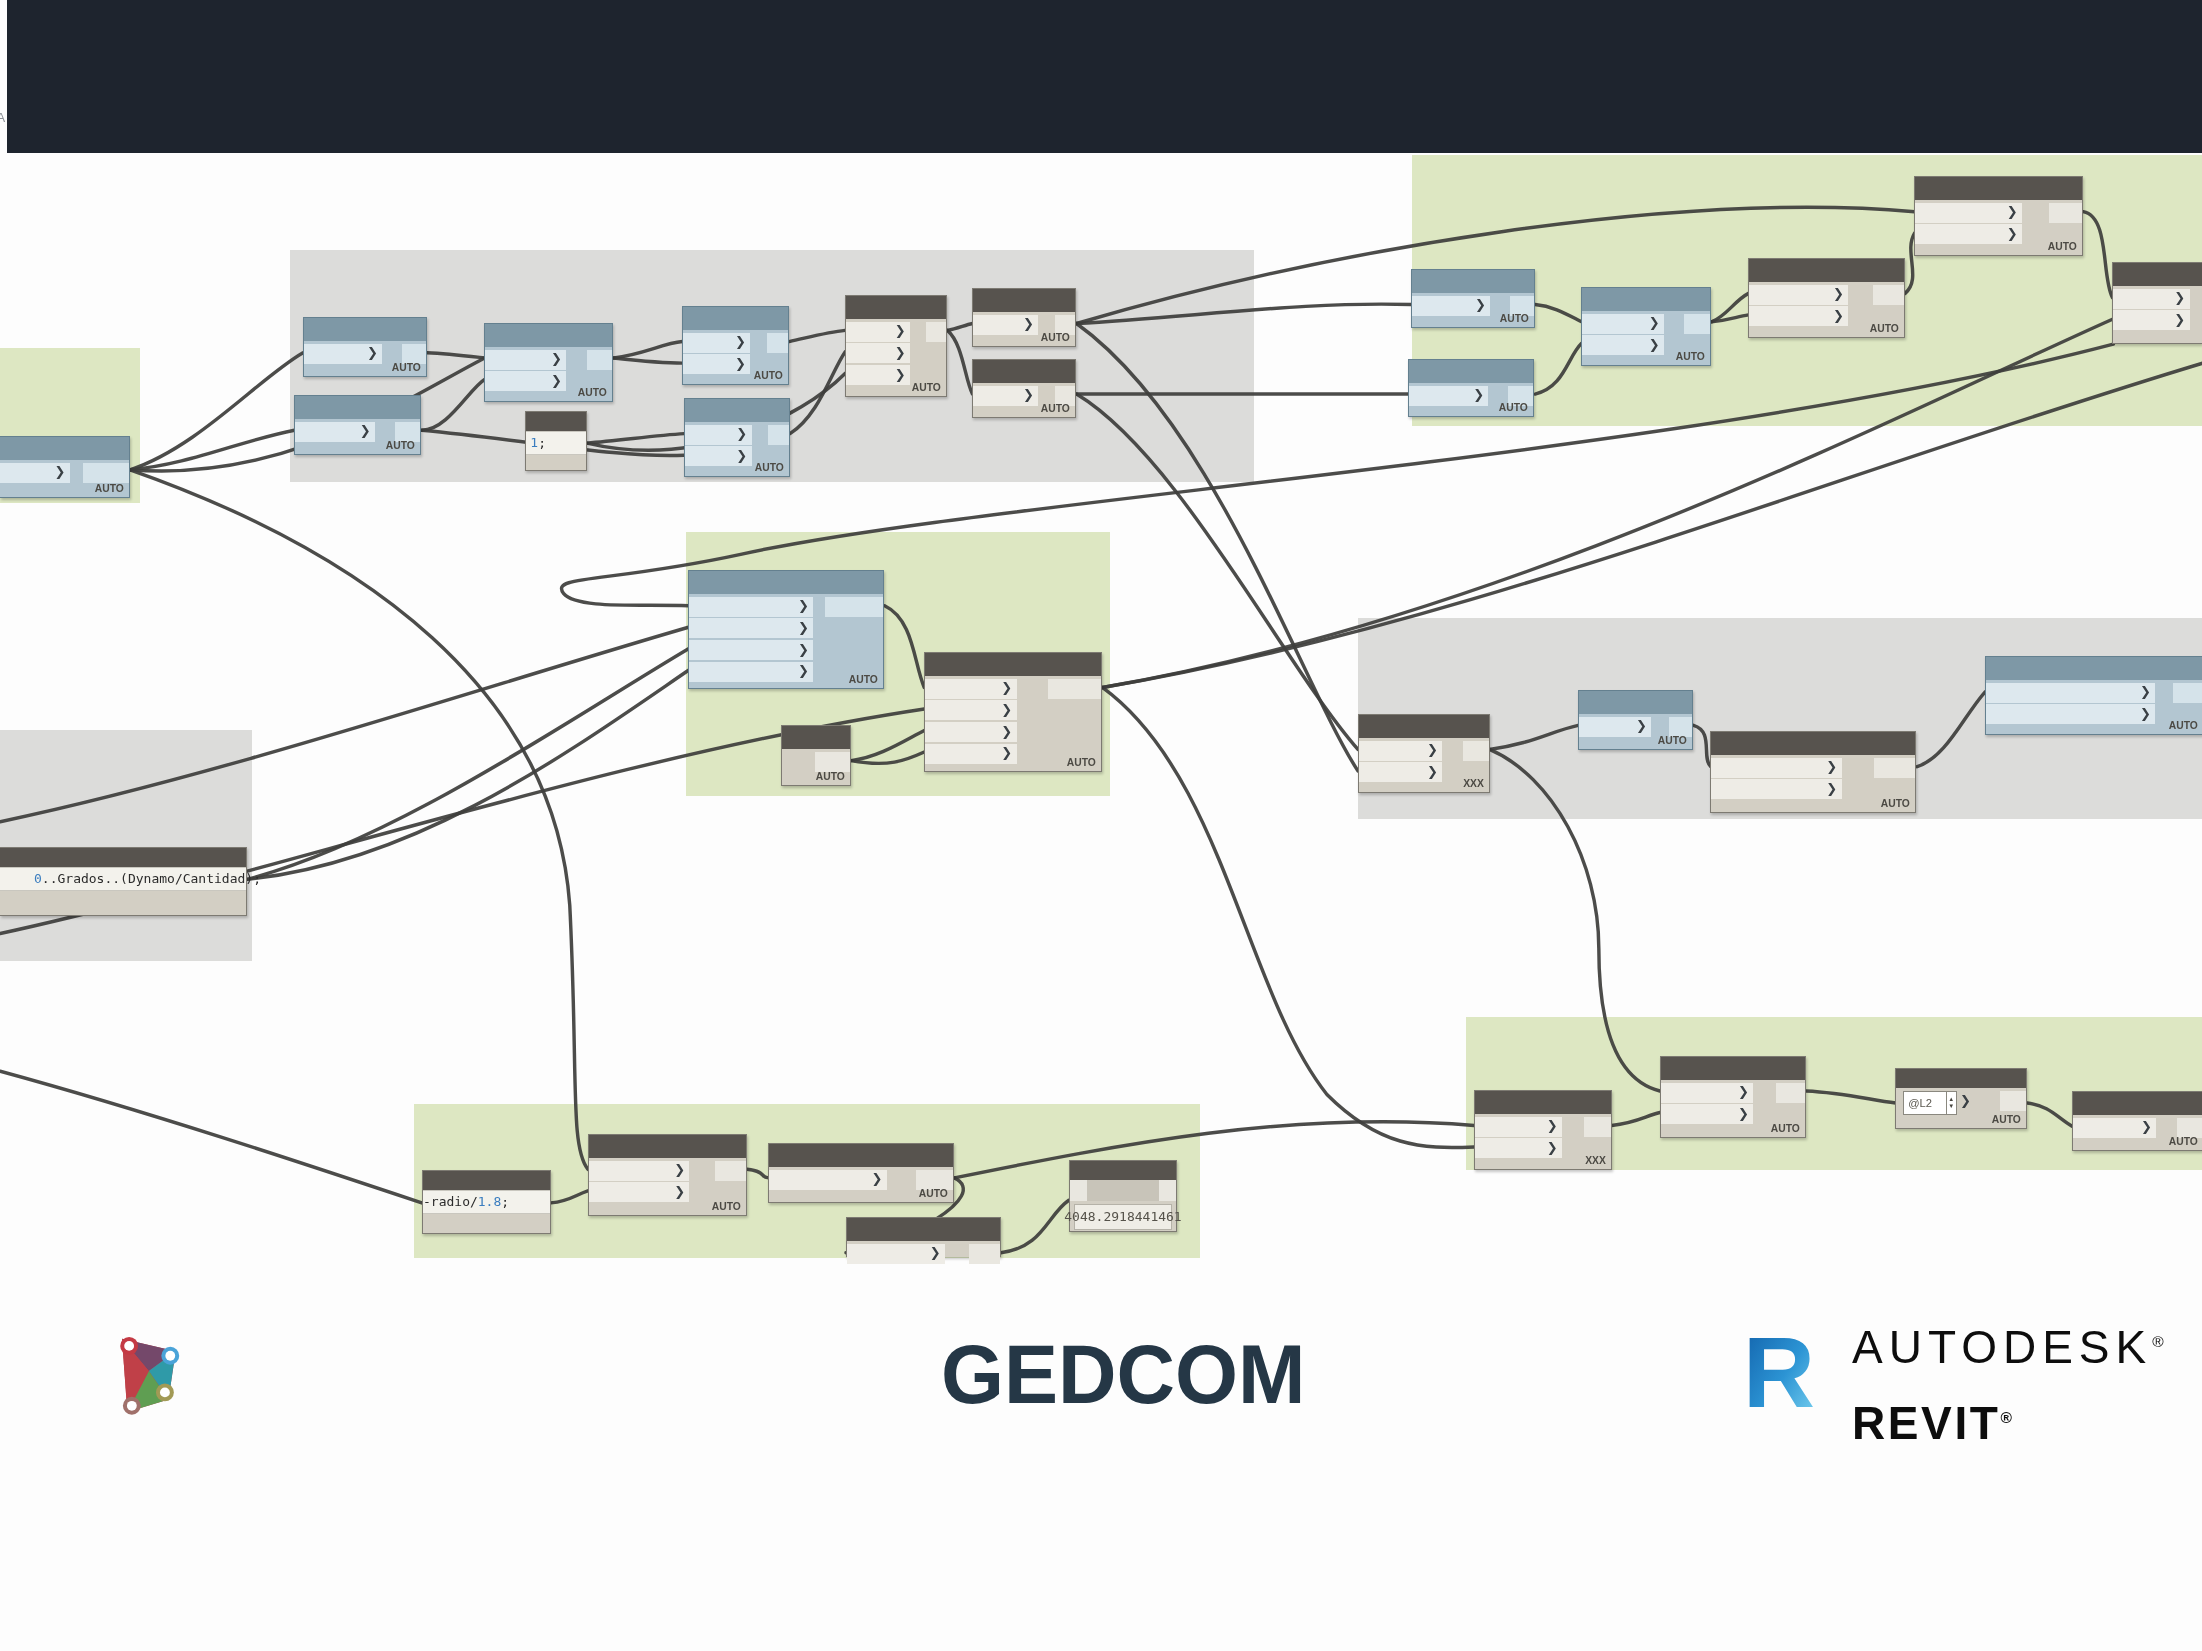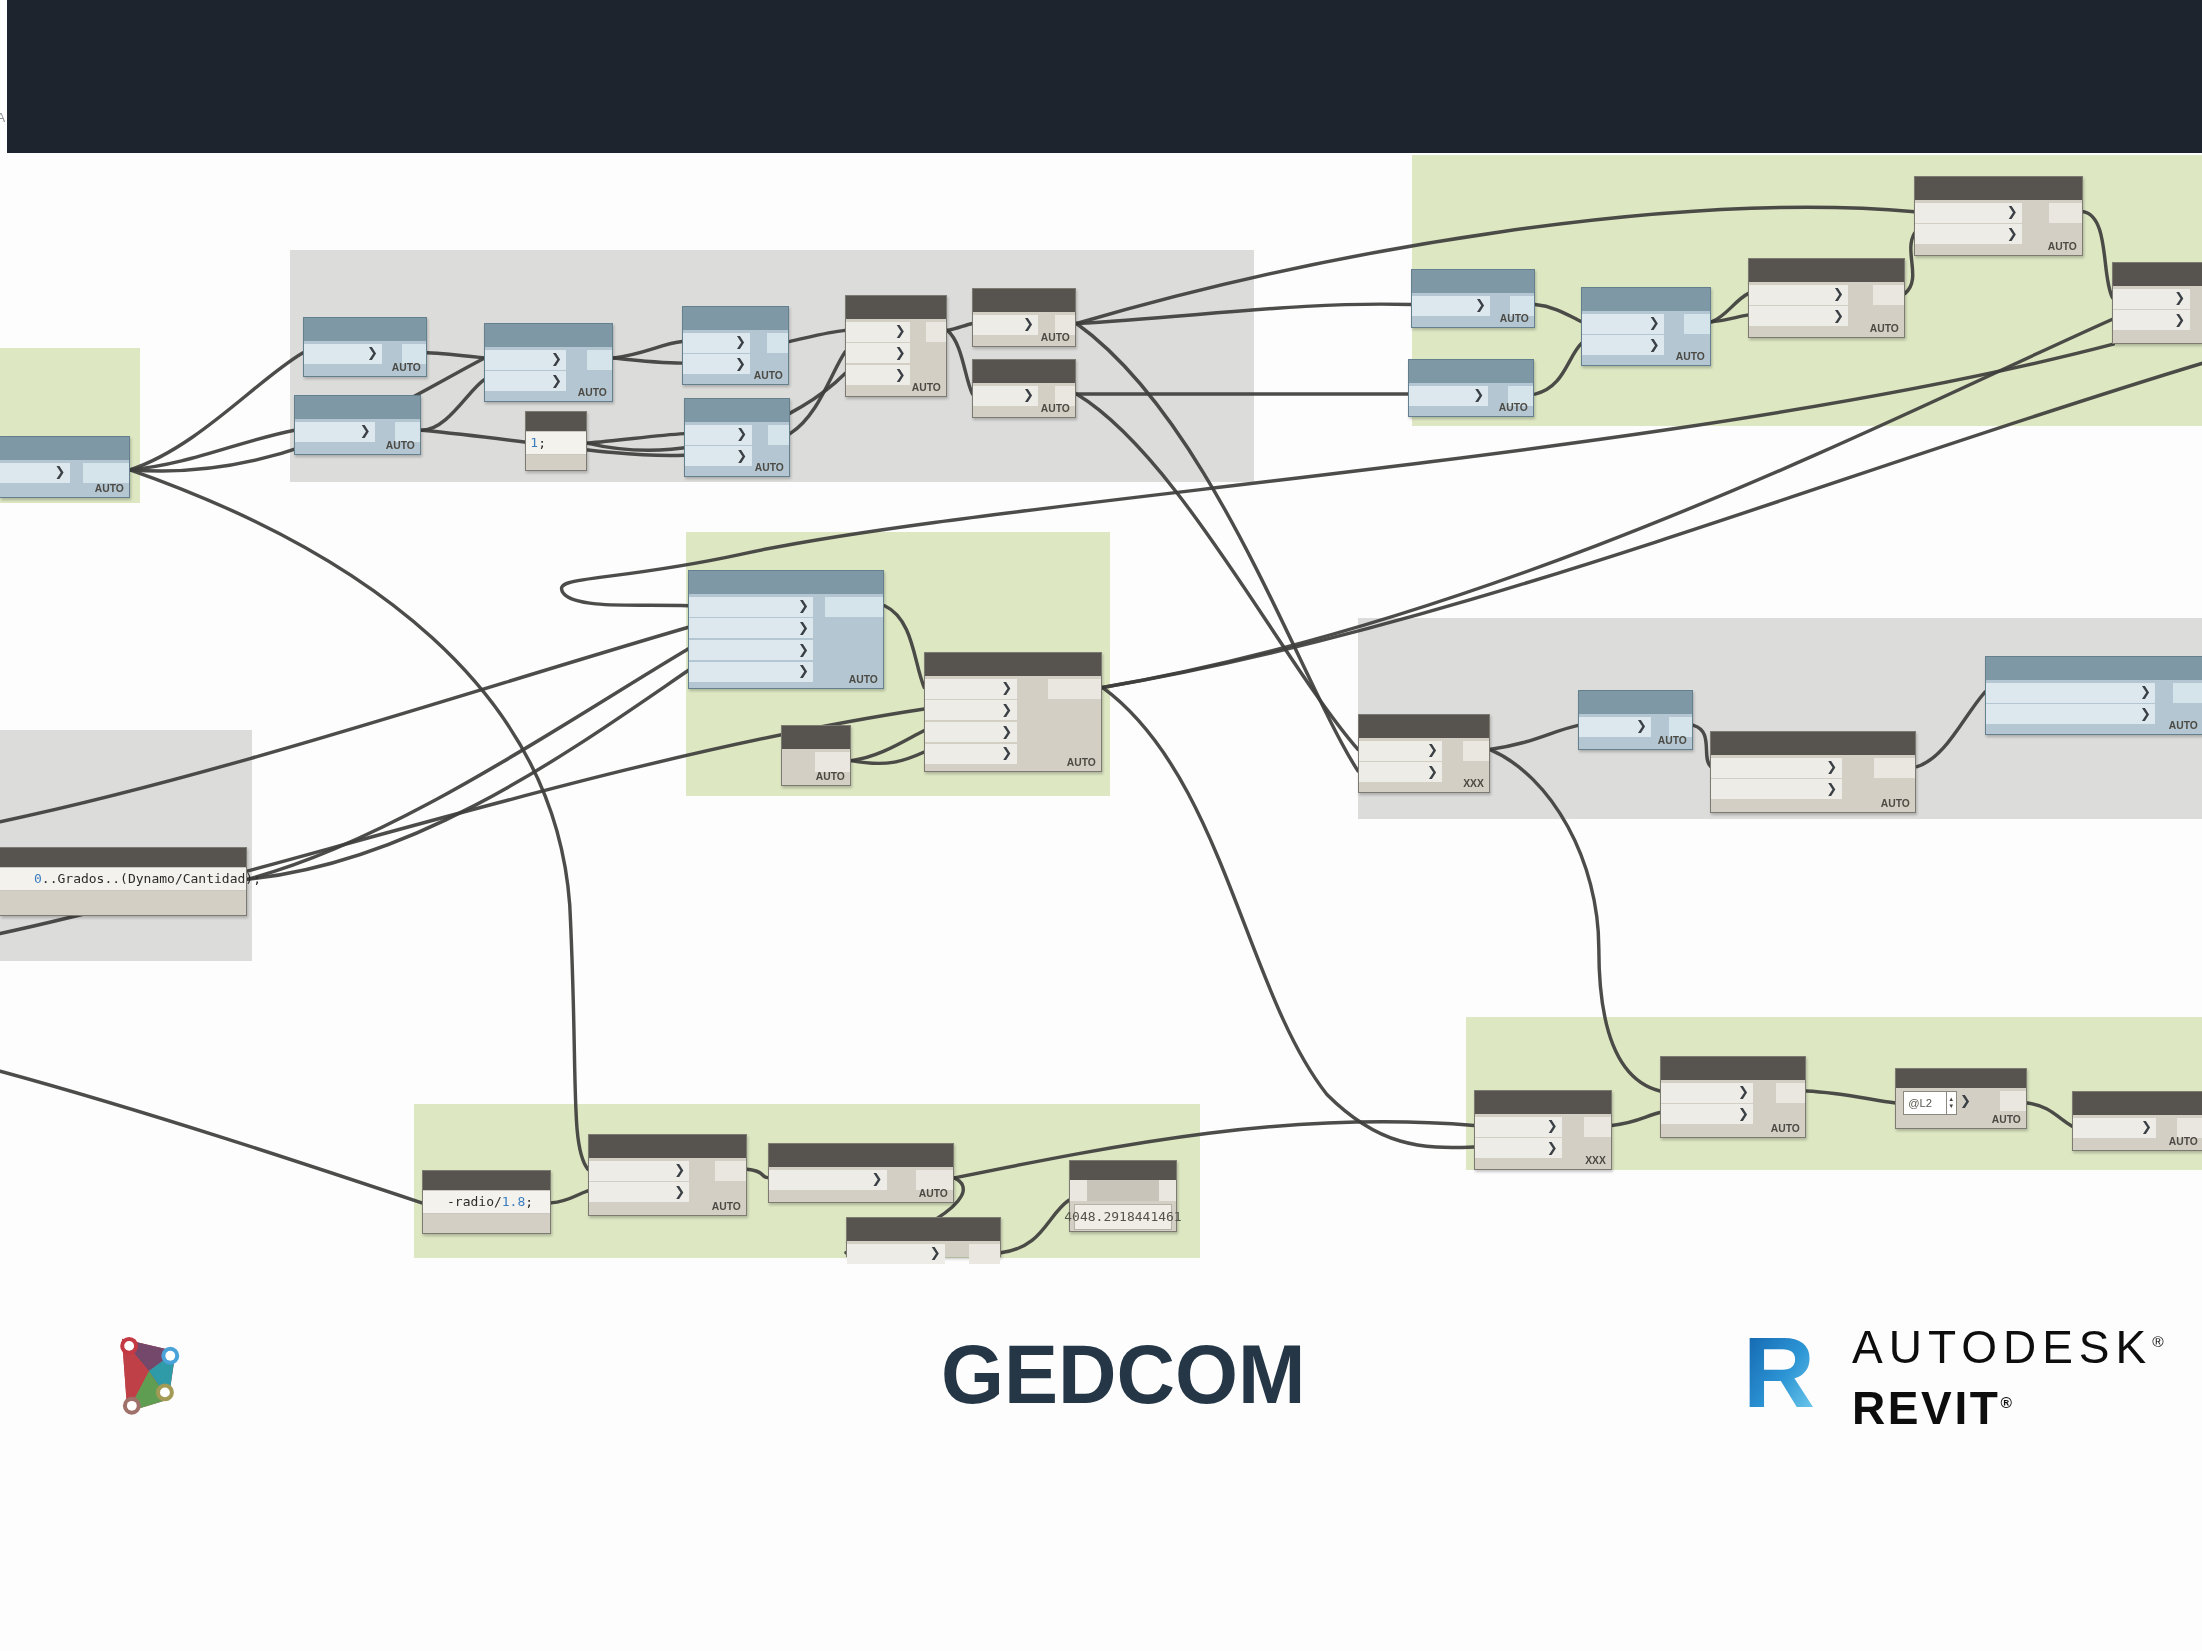--- a/index.html
+++ b/index.html
@@ -44,21 +44,21 @@
   .spin{display:flex;flex-direction:column;border-left:0.9px solid #8a887f;height:100%;justify-content:center;}
   .spin span{font-size:6px;line-height:6.9px;color:#44423c;padding:0 1.7px;}
   .lvch{position:absolute;left:64px;top:6px;font:bold 13px "DejaVu Sans",sans-serif;color:#3a4045;line-height:1;}
   
   .logo-dynamo-text{position:absolute;left:200px;top:1332px;font:83px "Liberation Sans",sans-serif;
                     font-weight:300;color:#3f3f3f;letter-spacing:0.9px;}
   .logo-gedcom{position:absolute;left:941px;top:1328px;font:81px "Liberation Sans",sans-serif;
                font-weight:800;color:#253746;letter-spacing:0px;transform:scaleY(1.02);}
   .logo-ad-block{position:absolute;left:1852px;top:1320px;color:#0d0d0d;}
   .logo-ad-top{font:46px "Liberation Sans",sans-serif;font-weight:300;letter-spacing:6px;text-align:center;}
-  .logo-ad-bot{font:bold 46px "Liberation Sans",sans-serif;letter-spacing:2.6px;margin-top:7px;}
+  .logo-ad-bot{font:bold 46px "Liberation Sans",sans-serif;letter-spacing:2.6px;margin-top:22px;}
   .reg{font-size:15.5px;vertical-align:super;}
   .licon{position:absolute;}
 </style>
 </head>
 <body>
 
 <div id="canvas">
 
   <div class="grp green" style="left:0;top:348px;width:140px;height:155px"></div>
   <div class="grp gray" style="left:290px;top:250px;width:964px;height:232px"></div>
@@ -408,21 +408,21 @@
     <div class="hd22"></div>
     <div class="code-row" style="padding-left:34px">
       <span class="num">0</span>
         <span>..Grados..(Dynamo/Cantidad);</span>
     </div>
     <div class="bd"></div>
   </div>
 
   <div class="n" style="left:422px;top:1170px;width:129px;height:64px">
     <div class="hd22"></div>
-    <div class="code-row" style="padding-left:24px">
+    <div class="code-row" style="">
       <span>-radio/</span>
         <span class="num">1.8</span>
         <span>;</span>
     </div>
     <div class="bd"></div>
   </div>
   <div class="n" style="left:588px;top:1134px;width:159px;height:82px">
     <div class="hd"></div>
     <div class="bd">
       <div class="ir">

